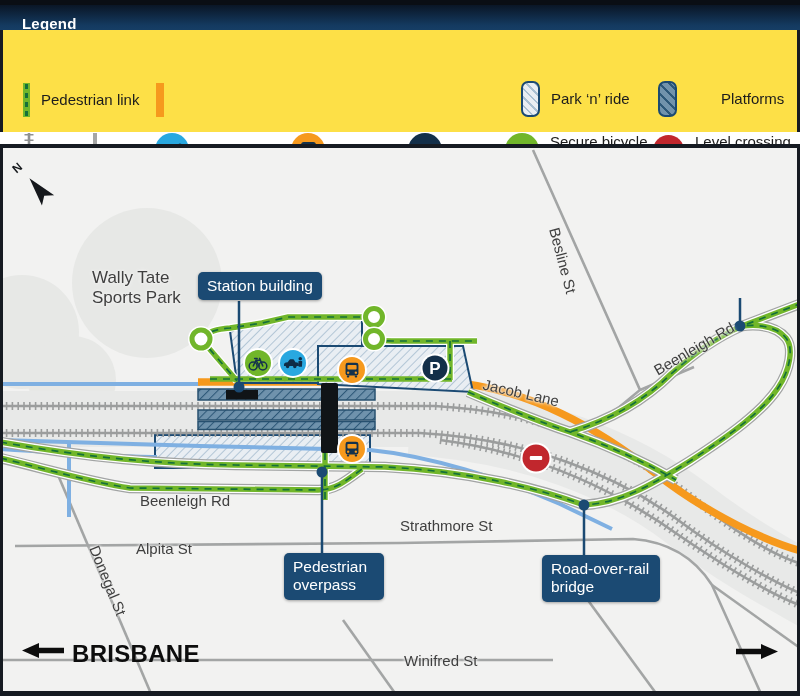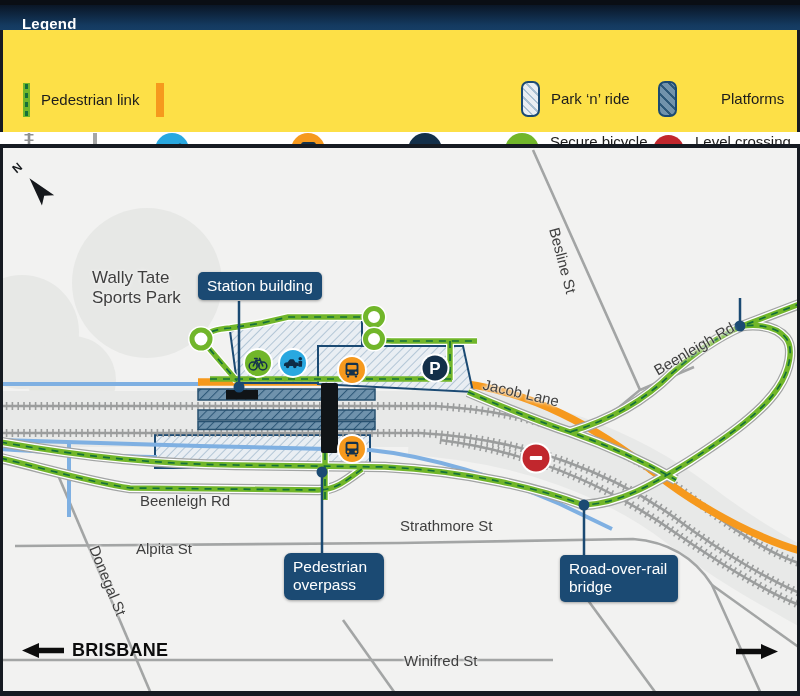--- a/index.html
+++ b/index.html
@@ -41,21 +41,21 @@
 
   
   .map{position:absolute;left:0;top:148px;width:800px;height:548px;background:#f2f2f1;overflow:hidden;}
   .map svg.base{position:absolute;left:0;top:0;}
   .map-label{position:absolute;font-size:15px;color:#3f3f3f;z-index:10;
     text-shadow:0 0 2px #f2f2f1,0 0 3px #f2f2f1,0 0 4px #f2f2f1;white-space:nowrap;}
   .two-line{white-space:normal;line-height:1.15;}
   .callout{position:absolute;background:#1b4a73;color:#fff;font-size:15.5px;line-height:1.18;
     padding:5px 9px;border-radius:5px;z-index:20;box-shadow:0 1px 3px rgba(0,0,0,.35);white-space:nowrap;}
   .callout.wrap{white-space:normal;}
-  .dir-label{position:absolute;font-size:18px;font-weight:bold;color:#0d0d0d;z-index:10;letter-spacing:.3px;}
+  .dir-label{position:absolute;font-size:24px;font-weight:bold;color:#0d0d0d;z-index:10;letter-spacing:.3px;}
   .dir-arrow{position:absolute;z-index:10;}
   .north-n{position:absolute;font-size:12px;font-weight:bold;color:#15181c;z-index:10;}
 </style>
 </head>
 <body>
 
 <svg width="0" height="0" style="position:absolute" aria-hidden="true">
   <defs>
     <g id="g-bus">
       <rect x="-7" y="-8" width="14" height="14" rx="2.5" fill="#14324c"></rect>
@@ -351,22 +351,22 @@
       <g transform="translate(41,44) rotate(-40)">
         <path d="M0,-18 L8,11 L0,5 L-8,11 Z" fill="#15181c"></path>
       </g>
     </svg>
 
     <div class="north-n" style="left:13px;top:13px;transform:rotate(-40deg);">N</div>
 
     <div class="map-label two-line" style="left:92px;top:120px;width:110px;text-align:left;font-size:17px;">Wally Tate Sports Park</div>
 
     <div class="callout" style="left:198px;top:124px;">Station building</div>
-    <div class="callout wrap" style="left:284px;top:405px;width:82px;border-radius:7px;">Pedestrian overpass</div>
-    <div class="callout wrap" style="left:560px;top:407px;width:100px;">Road-over-rail bridge</div>
+    <div class="callout wrap" style="left:284px;top:405px;width:82px;">Pedestrian overpass</div>
+    <div class="callout wrap" style="left:542px;top:407px;width:100px;">Road-over-rail bridge</div>
 
     <div class="map-label" style="left:518px;top:104px;width:90px;text-align:center;transform:rotate(75deg);">Besline St</div>
     <div class="map-label" style="left:644px;top:192px;width:100px;text-align:center;transform:rotate(-30deg);">Beenleigh Rd</div>
     <div class="map-label" style="left:476px;top:236px;width:90px;text-align:center;transform:rotate(13deg);">Jacob Lane</div>
     <div class="map-label" style="left:140px;top:344px;">Beenleigh Rd</div>
     <div class="map-label" style="left:136px;top:352px;margin-top:40px;">Alpita St</div>
     <div class="map-label" style="left:400px;top:369px;">Strathmore St</div>
     <div class="map-label" style="left:70px;top:424px;width:76px;text-align:center;transform:rotate(68deg);">Donegal St</div>
     <div class="map-label" style="left:404px;top:504px;">Winifred St</div>
 

